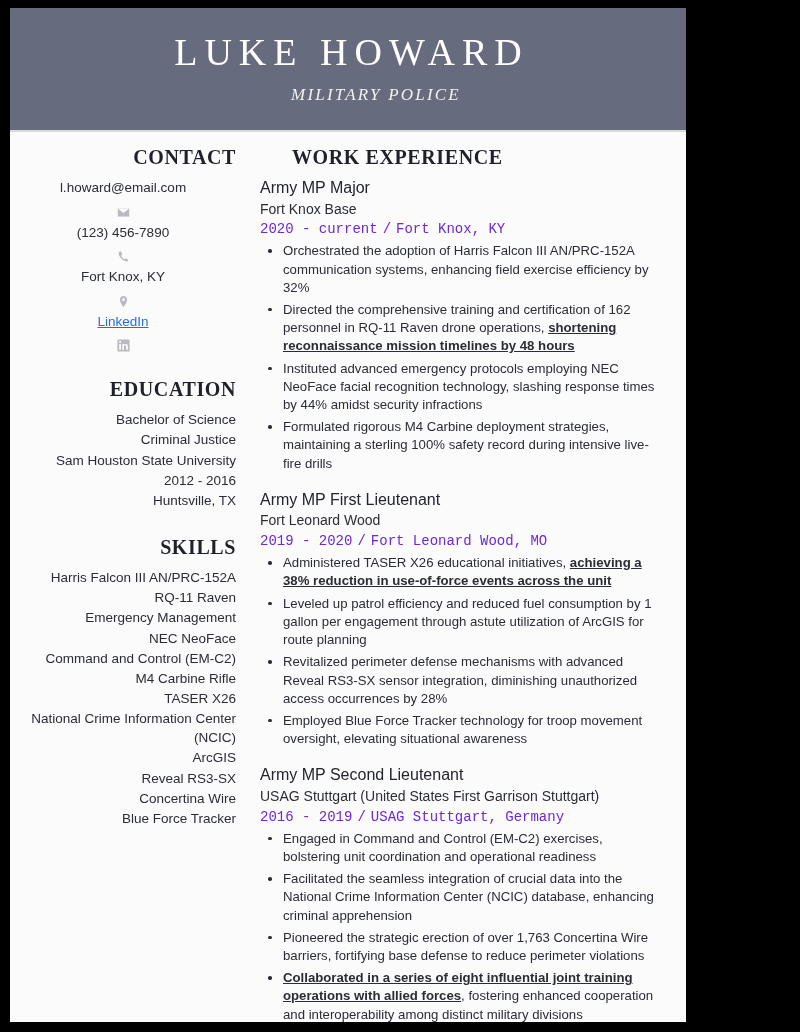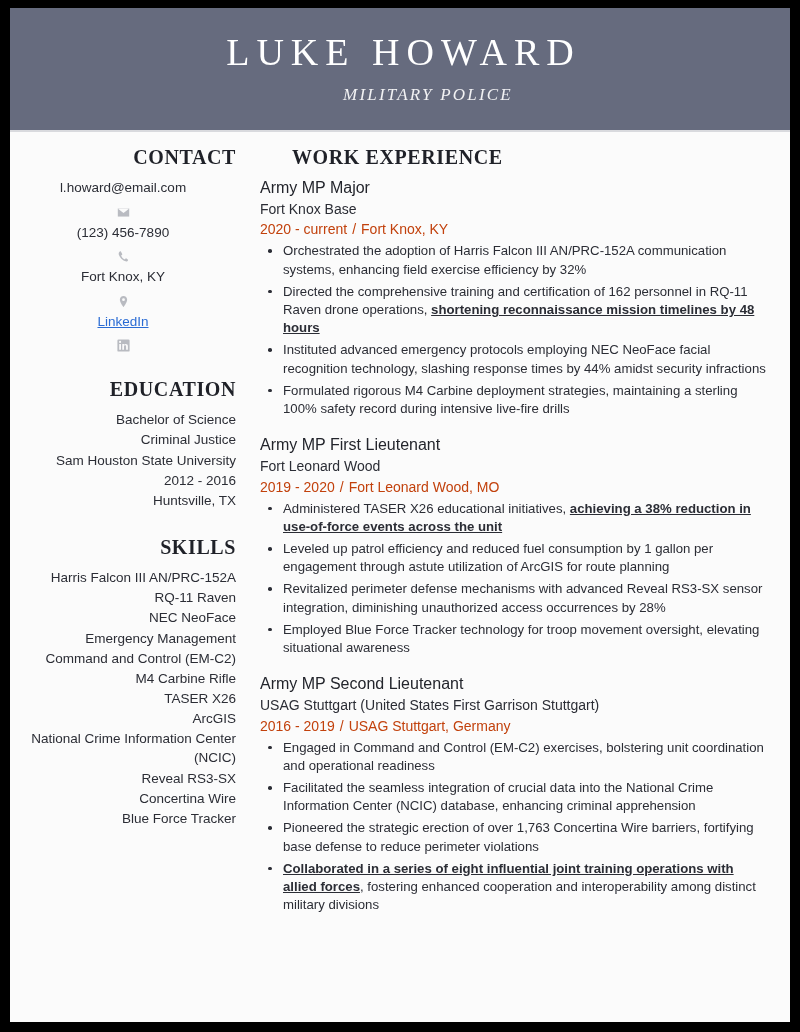--- a/index.html
+++ b/index.html
@@ -17,21 +17,21 @@
   .page-frame {
     box-sizing: border-box;
     width: 800px;
     height: 1032px;
     background: #000000;
     padding: 8px 10px 10px 10px;
   }
 
   .resume {
     box-sizing: border-box;
-    width: 780px;
+    width: 676px;
     height: 1014px;
     background: #fbfbfb;
     overflow: hidden;
     position: relative;
   }
 
   
   .banner {
     background: #666b7e;
     height: 124px;
@@ -139,23 +139,24 @@
     margin-bottom: 2px;
   }
   .job-company {
     font-size: 14px;
     color: #2b2d35;
     line-height: 1.35;
     margin-bottom: 2px;
   }
   .job-meta {
     font-size: 14px;
-    color: #c2410c;
+    color: #6d28d9;
     line-height: 1.35;
     margin-bottom: 3px;
+    font-family: Liberation Mono, monospace;
   }
   .job-meta .sep { padding: 0 5px; }
 
   ul.bullets {
     list-style: none;
     margin: 0;
     padding: 0;
   }
   ul.bullets li {
     position: relative;
@@ -247,27 +248,27 @@
               <div class="left-line">2012 - 2016</div>
               <div class="left-line">Huntsville, TX</div>
             </div>
         </div>
 
         <div class="left-block">
           <div class="sec-head">SKILLS</div>
           <div id="skills-lines">
               <div class="left-line">Harris Falcon III AN/PRC-152A</div>
               <div class="left-line">RQ-11 Raven</div>
+              <div class="left-line">Emergency Management</div>
               <div class="left-line">NEC NeoFace</div>
-              <div class="left-line">Emergency Management</div>
               <div class="left-line">Command and Control (EM-C2)</div>
               <div class="left-line">M4 Carbine Rifle</div>
               <div class="left-line">TASER X26</div>
+              <div class="left-line">National Crime Information Center (NCIC)</div>
               <div class="left-line">ArcGIS</div>
-              <div class="left-line">National Crime Information Center (NCIC)</div>
               <div class="left-line">Reveal RS3-SX</div>
               <div class="left-line">Concertina Wire</div>
               <div class="left-line">Blue Force Tracker</div>
             </div>
         </div>
 
       </div>
 
       <div class="col-right">
         <div class="sec-head first">WORK EXPERIENCE</div>

